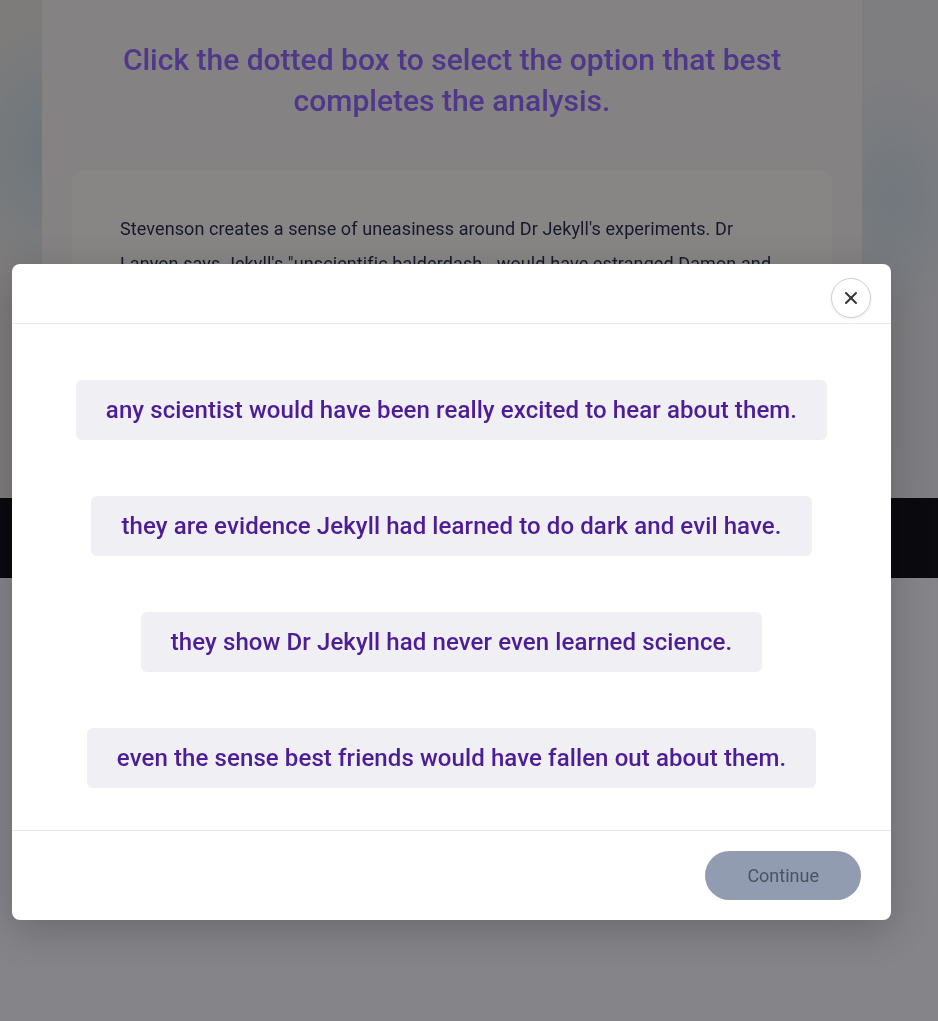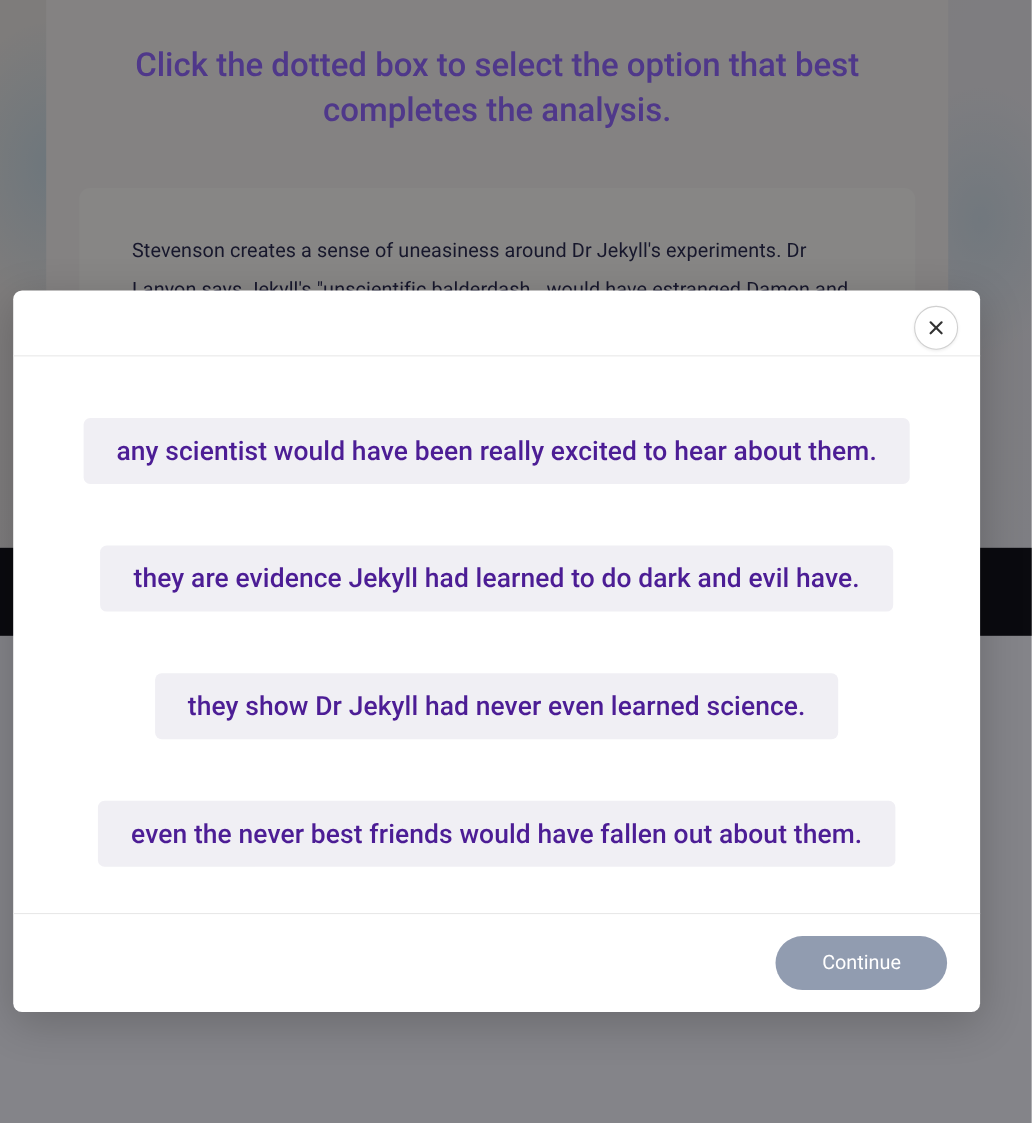--- a/index.html
+++ b/index.html
@@ -152,21 +152,21 @@
     
     .modal-footer {
       border-top: 1px solid #e8e8e8;
       padding: 20px 30px;
       display: flex;
       justify-content: flex-end;
     }
     
     .continue-btn {
       background: #6d7b96;
-      color: #ffffff;
+      color: #0f172a;
       border: none;
       border-radius: 26px;
       padding: 14px 42px;
       font-size: 18px;
       font-weight: 400;
       cursor: pointer;
       opacity: 0.75;
       font-family: inherit;
     }
   </style>
@@ -192,19 +192,19 @@
         <line x1="3" y1="3" x2="13" y2="13"></line>
         <line x1="13" y1="3" x2="3" y2="13"></line>
       </svg>
     </button>
   </div>
 
   <div class="modal-body">
     <button class="option-btn">any scientist would have been really excited to hear about them.</button>
     <button class="option-btn">they are evidence Jekyll had learned to do dark and evil have.</button>
     <button class="option-btn">they show Dr Jekyll had never even learned science.</button>
-    <button class="option-btn">even the never best friends would have fallen out about them.</button>
+    <button class="option-btn">even the sense best friends would have fallen out about them.</button>
   </div>
 
   <div class="modal-footer">
     <button class="continue-btn">Continue</button>
   </div>
 </div>
 
 </body></html>

